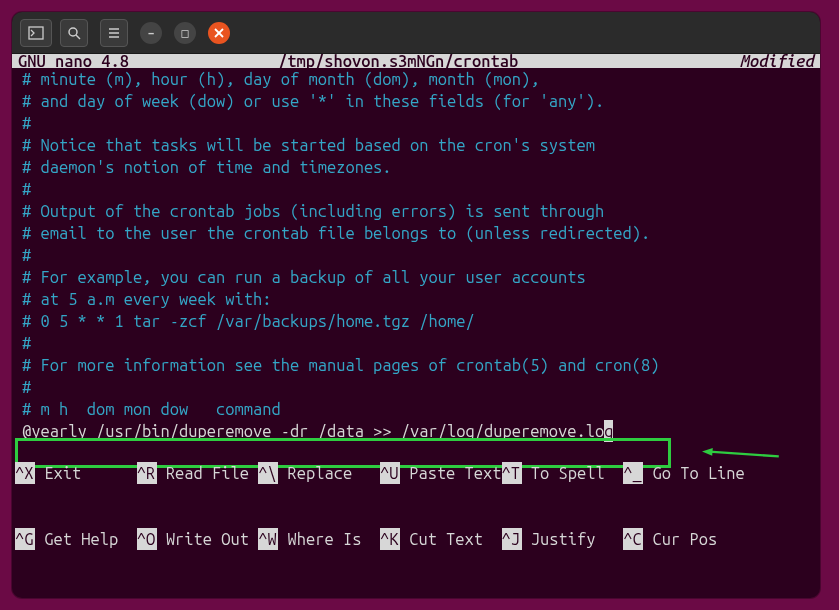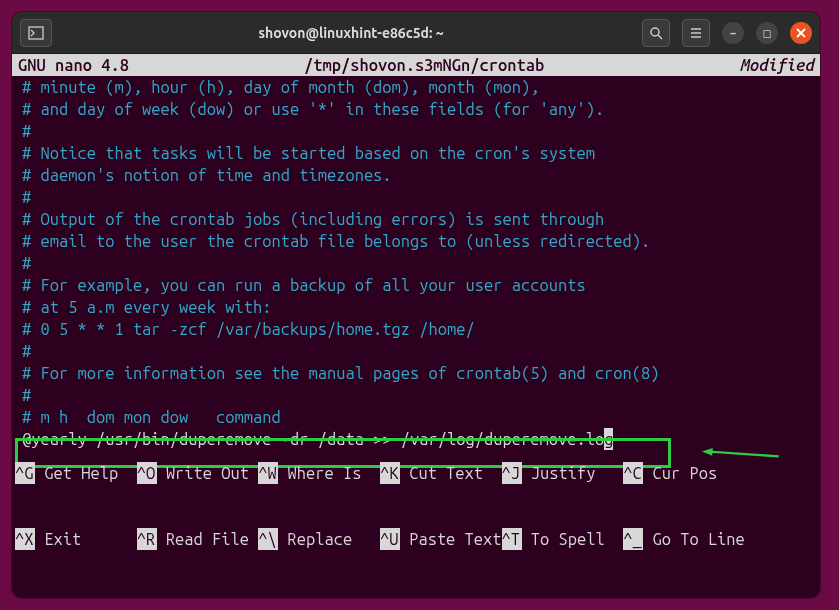--- a/index.html
+++ b/index.html
@@ -76,24 +76,23 @@
       line-height: 22px;
       color: #d7d7d7;
       position: relative;
       height: calc(100% - 42px);
     }
     .nano-header {
       background: #d7d7d7;
       color: #2c001e;
       display: flex;
       padding: 0 6px;
-      height: 22px;
+      height: 14px;
       align-items:center;
       font-weight: 500;
-      gap: 26px;
     }
     .nano-header .hleft{ flex:0 0 260px; }
     .nano-header .hmid{ flex:1; }
     .nano-header .hright{ text-align:left;font-style:italic; }
     .content {
       padding: 0 10px;
       white-space: pre;
     }
     .comment { color: #34a6c7; }
     .highlight-box {
@@ -141,21 +140,20 @@
 <div class="window">
   <div class="titlebar">
     <div class="title-left">
       <div class="term-btn">
         <svg width="16" height="14" viewBox="0 0 16 14">
             <rect x="1" y="1" width="14" height="12" fill="none" stroke="#ccc" stroke-width="1.3"></rect>
             <path d="M3 4 L6 7 L3 10" fill="none" stroke="#ccc" stroke-width="1.3"></path>
           </svg>
       </div>
     </div>
-    <div class="title-center">shovon@linuxhint-e86c5d: ~</div>
     <div class="title-right">
       <div class="wbtn">
         <svg width="14" height="14" viewBox="0 0 14 14">
             <circle cx="6" cy="6" r="4" fill="none" stroke="#ccc" stroke-width="1.5"></circle>
             <line x1="9" y1="9" x2="13" y2="13" stroke="#ccc" stroke-width="1.5"></line>
           </svg>
       </div>
       <div class="wbtn">
         <svg width="14" height="14" viewBox="0 0 14 14">
             <line x1="2" y1="3" x2="12" y2="3" stroke="#ccc" stroke-width="1.6"></line>
@@ -183,17 +181,17 @@
 
     <div class="content" id="content"><div class="comment"># minute (m), hour (h), day of month (dom), month (mon),</div><div class="comment"># and day of week (dow) or use '*' in these fields (for 'any').</div><div class="comment">#</div><div class="comment"># Notice that tasks will be started based on the cron's system</div><div class="comment"># daemon's notion of time and timezones.</div><div class="comment">#</div><div class="comment"># Output of the crontab jobs (including errors) is sent through</div><div class="comment"># email to the user the crontab file belongs to (unless redirected).</div><div class="comment">#</div><div class="comment"># For example, you can run a backup of all your user accounts</div><div class="comment"># at 5 a.m every week with:</div><div class="comment"># 0 5 * * 1 tar -zcf /var/backups/home.tgz /home/</div><div class="comment">#</div><div class="comment"># For more information see the manual pages of crontab(5) and cron(8)</div><div class="comment">#</div><div class="comment"># m h  dom mon dow   command</div><div>@yearly /usr/bin/duperemove -dr /data &gt;&gt; /var/log/duperemove.lo<span class="cursor-blk">g</span></div></div>
 
     <div class="highlight-box"></div>
     <svg class="arrow" viewBox="0 0 130 20">
       <line x1="128" y1="14" x2="12" y2="6" stroke="#2ecc40" stroke-width="4"></line>
       <polygon points="0,6 18,0 17,13" fill="#2ecc40"></polygon>
     </svg>
 
     <div class="footer">
+      <div class="footrow" id="frow2"><span class="key">^X</span> Exit      <span class="key">^R</span> Read File <span class="key">^\</span> Replace   <span class="key">^U</span> Paste Text<span class="key">^T</span> To Spell  <span class="key">^_</span> Go To Line</div>
       <div class="footrow" id="frow1"><span class="key">^G</span> Get Help  <span class="key">^O</span> Write Out <span class="key">^W</span> Where Is  <span class="key">^K</span> Cut Text  <span class="key">^J</span> Justify   <span class="key">^C</span> Cur Pos   </div>
-      <div class="footrow" id="frow2"><span class="key">^X</span> Exit      <span class="key">^R</span> Read File <span class="key">^\</span> Replace   <span class="key">^U</span> Paste Text<span class="key">^T</span> To Spell  <span class="key">^_</span> Go To Line</div>
     </div>
   </div>
 </div>
 
 </body></html>

